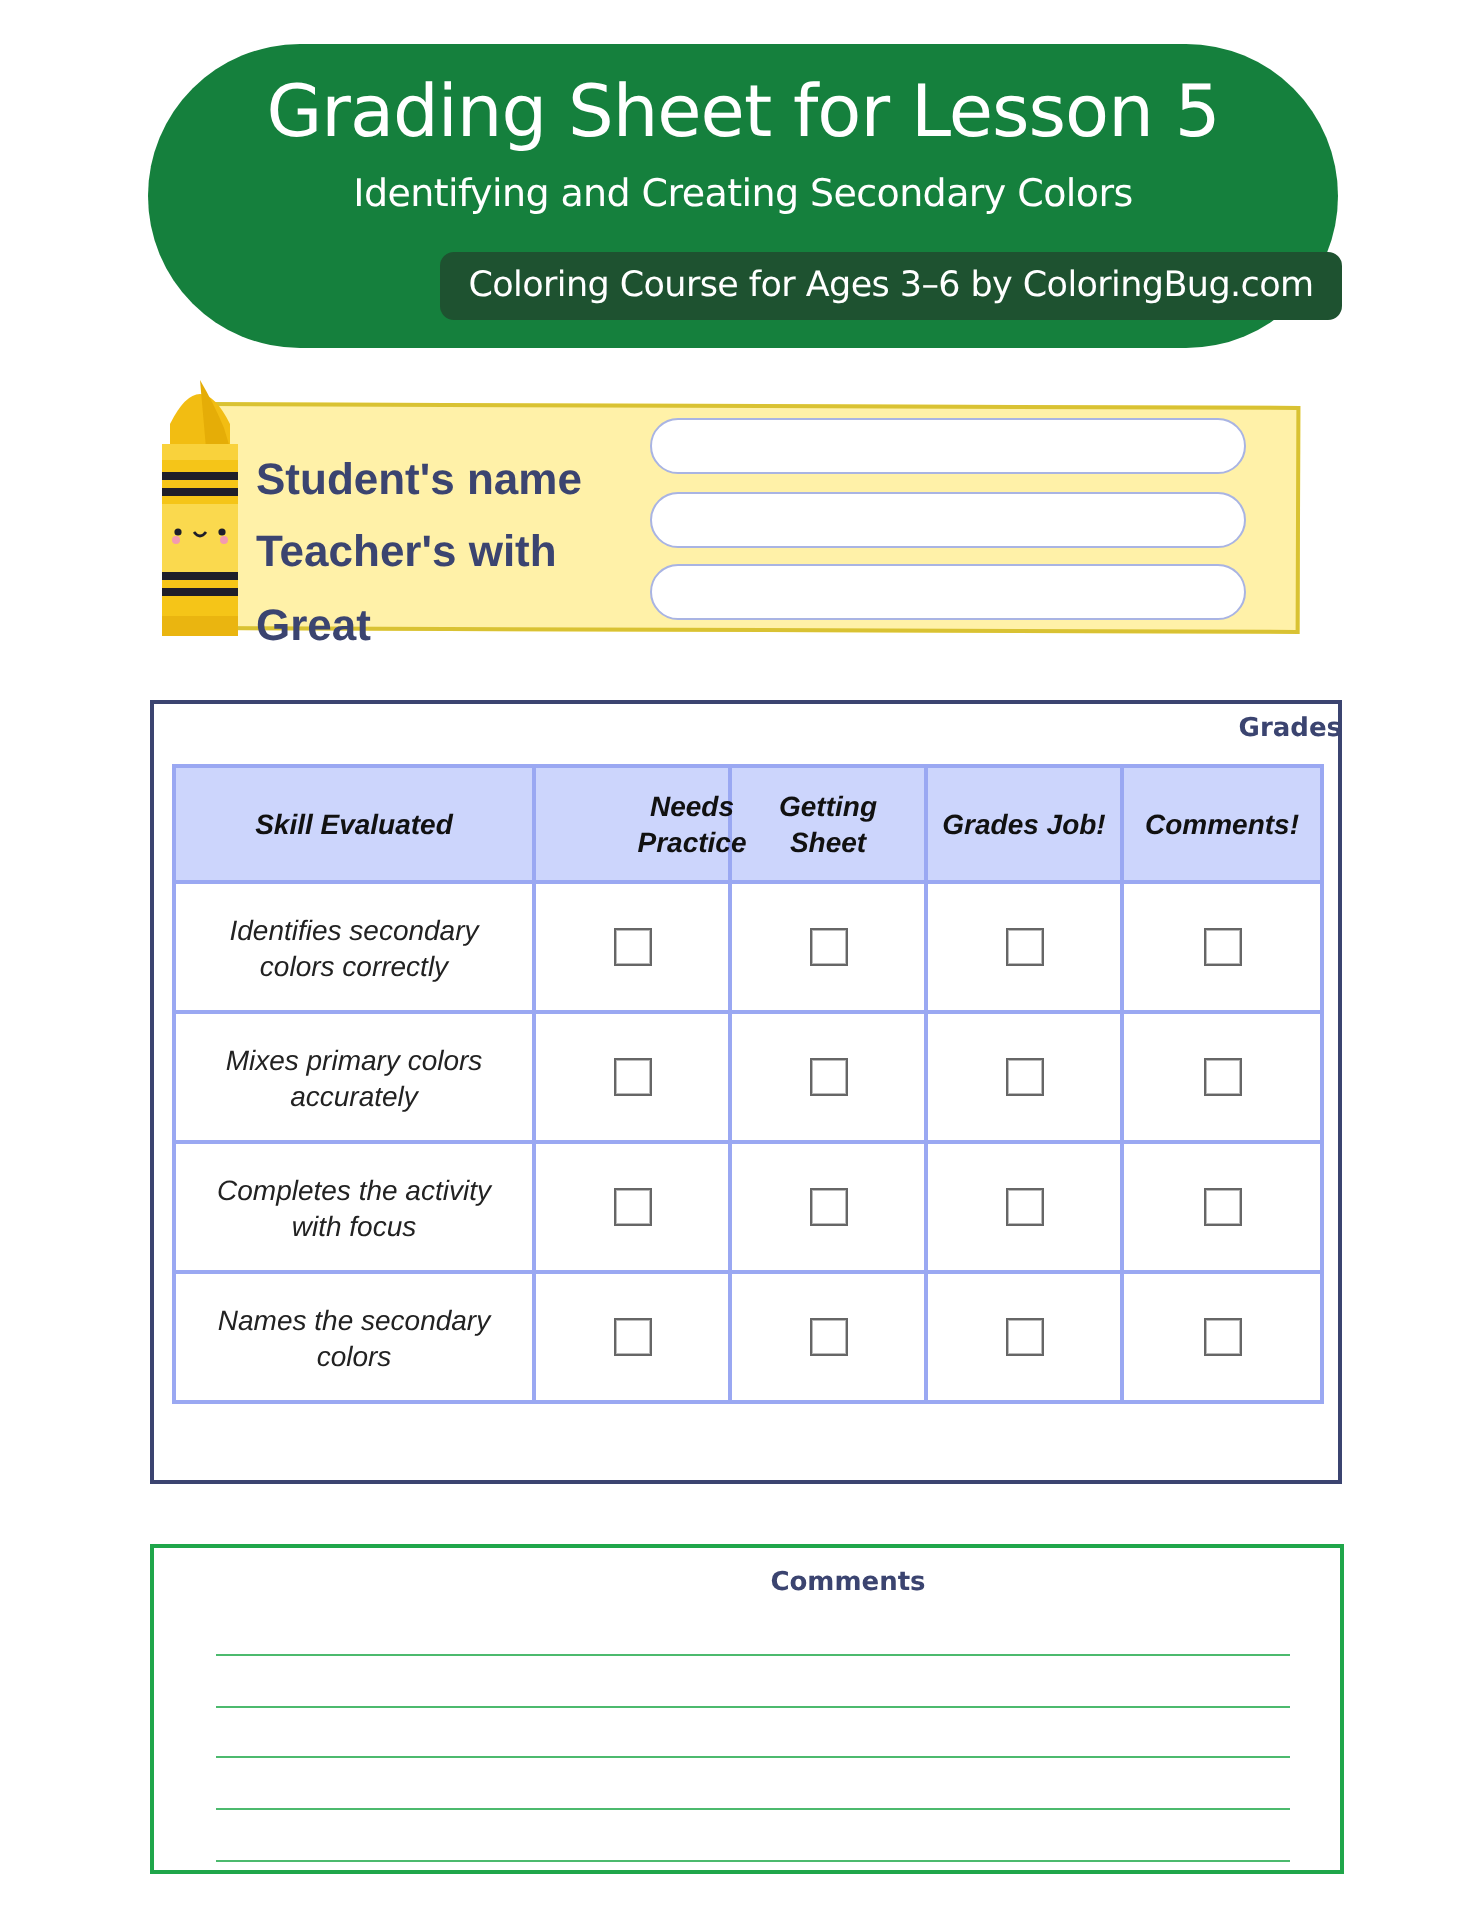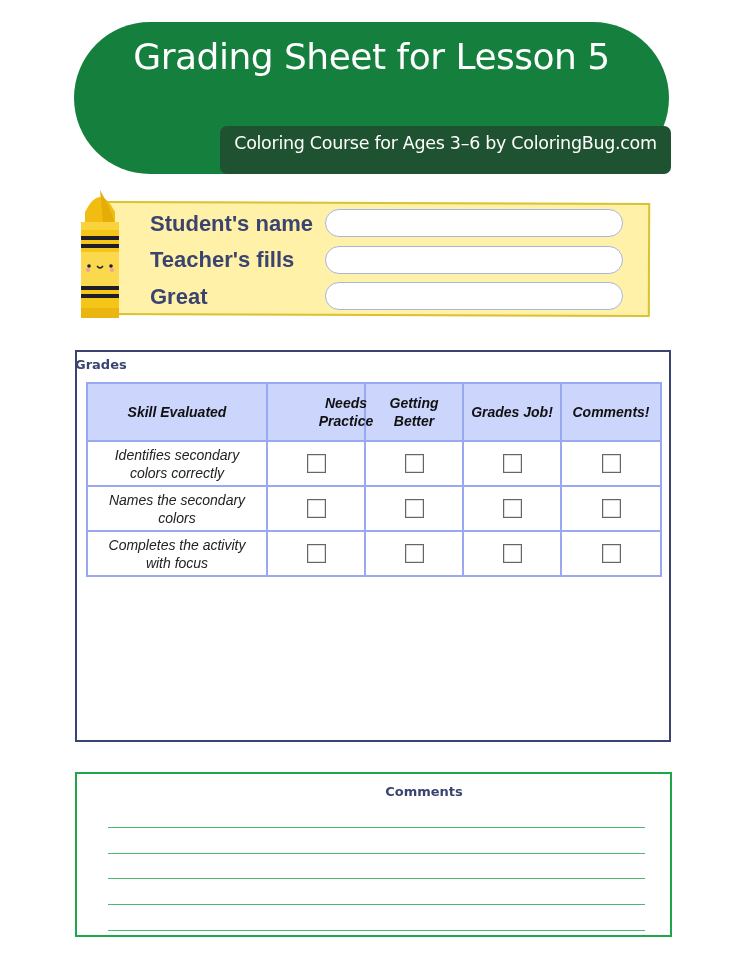--- a/index.html
+++ b/index.html
@@ -14,64 +14,65 @@
     }
     .banner .title {
       position: absolute; left: 0; right: 0; top: 14px;
       font-family: "DejaVu Sans", sans-serif; font-size: 36px; font-weight: normal; letter-spacing: -0.5px;
     }
     .banner .subtitle {
       position: absolute; left: 0; right: 0; top: 64px;
       font-family: "DejaVu Sans", sans-serif; font-size: 19px; letter-spacing: -0.3px;
     }
     .banner .course-pill {
-      position: absolute; left: 146px; top: 104px; width: 451px; height: 48px;
+      position: absolute; left: 146px; top: 104px; width: 451px; height: 34px;
       background: #1e5230; border-radius: 7px;
       font-family: "DejaVu Sans", sans-serif; font-size: 17.5px; line-height: 34px; letter-spacing: -0.3px;
       color: #fff; white-space: nowrap;
     }
 
     
     .info-card {
       position: absolute; left: 104px; top: 202px; width: 546px; height: 114px;
       background: #fff1a8; border: 2px solid #d9c233;
       transform: rotate(0.2deg);
     }
     .crayon { position: absolute; left: 79px; top: 188px; width: 42px; height: 130px; }
     .info-label {
-      position: absolute; left: 150px; font-size: 22px; font-weight: bold; color: #3b4470;
+      position: absolute; left: 128px; font-size: 22px; font-weight: bold; color: #3b4470;
       font-family: "Liberation Sans", sans-serif;
+      margin-top: 16px;
     }
     .info-field {
       position: absolute; left: 325px; width: 298px; height: 28px;
       background: #fff; border: 1.5px solid #a9b4e3; border-radius: 14px;
     }
 
     
     .grades-frame {
       position: absolute; left: 75px; top: 350px; width: 596px; height: 392px;
       border: 2px solid #3b4470; background: #fff;
     }
     .grades-title {
-      position: absolute; left: 75px; top: 357px; width: 596px; text-align: left;
+      position: absolute; left: 75px; top: 357px; width: 596px; text-align: right;
       font-family: "DejaVu Sans", sans-serif; font-weight: bold; font-size: 13px; color: #3b4470;
     }
     table.grades {
       position: absolute; left: 86px; top: 382px; width: 574px;
       border-collapse: collapse; table-layout: fixed; font-style: italic;
     }
     table.grades th, table.grades td {
       border: 2px solid #9aa8f2; text-align: center; vertical-align: middle;
       font-family: "Liberation Sans", sans-serif;
     }
     table.grades th {
       background: #ccd5fc; height: 58px; font-size: 14px; font-weight: bold; color: #111;
       line-height: 18px;
     }
-    table.grades td { height: 45px; font-size: 14px; color: #222; line-height: 18px; }
+    table.grades td { height: 65px; font-size: 14px; color: #222; line-height: 18px; }
     .cb {
       display: inline-block; width: 19px; height: 19px;
       border: 1px solid #666; background: #fff; vertical-align: middle;
       box-shadow: inset 0 0 0 0.5px #bbb;
     }
 
     
     .comments-frame {
       position: absolute; left: 75px; top: 772px; width: 597px; height: 165px;
       border: 2px solid #1fa64a; background: #fff;
@@ -82,20 +83,21 @@
     }
     .comment-line {
       position: absolute; left: 108px; width: 537px; height: 0; border-top: 1.5px solid #4cba6e;
     }
   </style>
 </head>
 <body>
 
 <div class="banner">
   <div class="title">Grading Sheet for Lesson 5</div>
+  <div class="subtitle">Identifying and Creating Secondary Colors</div>
   <div class="course-pill">Coloring Course for Ages 3–6 by ColoringBug.com</div>
 </div>
 
 <div class="info-card"></div>
 <svg class="crayon" viewBox="0 0 42 130">
   <path d="M6 36 L6 24 Q21 -6 36 24 L36 36 Z" fill="#f2bd12"></path>
   <path d="M21 2 Q28 14 33 26 L36 36 L24 36 Z" fill="#e5ad07"></path>
   <rect x="2" y="34" width="38" height="96" rx="3" fill="#f5c518"></rect>
   <rect x="2" y="34" width="38" height="8" fill="#f9d23c"></rect>
   <rect x="2" y="48" width="38" height="4" fill="#1e1e2a"></rect>
@@ -107,63 +109,70 @@
   <circle cx="9" cy="82" r="2" fill="#f49ab0"></circle>
   <circle cx="33" cy="82" r="2" fill="#f49ab0"></circle>
   <rect x="2" y="98" width="38" height="4" fill="#1e1e2a"></rect>
   <rect x="2" y="106" width="38" height="4" fill="#1e1e2a"></rect>
   <rect x="2" y="120" width="38" height="10" fill="#eab510"></rect>
 </svg>
 
 <div class="info-label" style="top:211px;">Student's name</div>
 <div class="info-field" style="top:209px;"></div>
 
-<div class="info-label" style="top:247px;">Teacher's fills</div>
+<div class="info-label" style="top:247px;">Teacher's with</div>
 <div class="info-field" style="top:246px;"></div>
 
 <div class="info-label" style="top:284px;">Great</div>
 <div class="info-field" style="top:282px;"></div>
 
 <div class="grades-frame"></div>
 <div class="grades-title">Grades</div>
 
 <table class="grades">
   <colgroup>
     <col style="width:180px">
       <col style="width:98px">
       <col style="width:98px">
       <col style="width:98px">
       <col style="width:100px">
   </colgroup>
   <thead>
     <tr>
       <th>Skill Evaluated</th>
       <th><span style="display:inline-block;width:60px;margin-left:48px;">Needs Practice</span></th>
-      <th><span style="display:inline-block;width:60px;">Getting Better</span></th>
+      <th><span style="display:inline-block;width:60px;">Getting Sheet</span></th>
       <th>Grades Job!</th>
       <th>Comments!</th>
     </tr>
   </thead>
   <tbody>
     <tr>
       <td><span style="display:inline-block;width:150px;">Identifies secondary colors correctly</span></td>
       <td><span class="cb"></span></td>
       <td><span class="cb"></span></td>
       <td><span class="cb"></span></td>
       <td><span class="cb"></span></td>
     </tr>
     <tr>
-      <td><span style="display:inline-block;width:150px;">Names the secondary colors</span></td>
+      <td><span style="display:inline-block;width:150px;">Mixes primary colors accurately</span></td>
       <td><span class="cb"></span></td>
       <td><span class="cb"></span></td>
       <td><span class="cb"></span></td>
       <td><span class="cb"></span></td>
     </tr>
     <tr>
       <td><span style="display:inline-block;width:160px;">Completes the activity with focus</span></td>
+      <td><span class="cb"></span></td>
+      <td><span class="cb"></span></td>
+      <td><span class="cb"></span></td>
+      <td><span class="cb"></span></td>
+    </tr>
+    <tr>
+      <td><span style="display:inline-block;width:150px;">Names the secondary colors</span></td>
       <td><span class="cb"></span></td>
       <td><span class="cb"></span></td>
       <td><span class="cb"></span></td>
       <td><span class="cb"></span></td>
     </tr>
   </tbody>
 </table>
 
 <div class="comments-frame"></div>
 <div class="comments-title">Comments</div>

